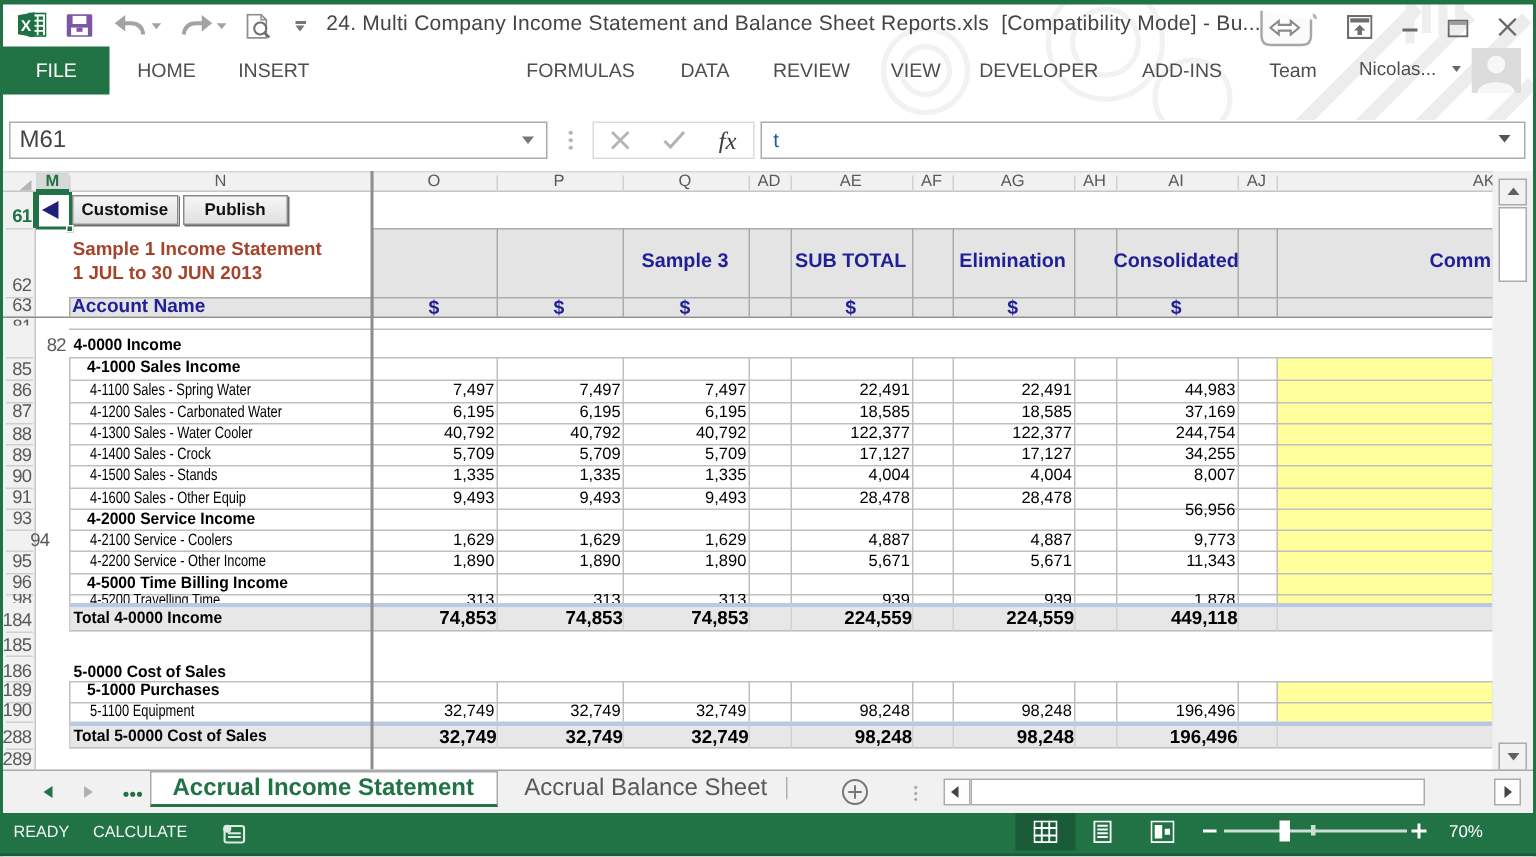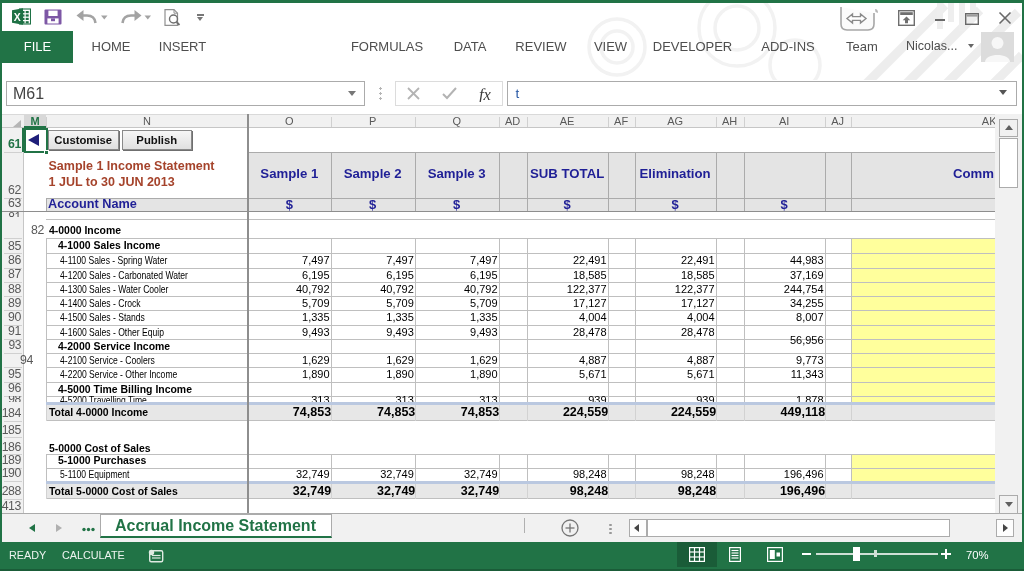--- a/index.html
+++ b/index.html
@@ -60,20 +60,21 @@
 <path d="M68.5 5.5 l6.5 0 l-3.25 4 z" fill="#a3a3a3"></path>
 </svg>
 <svg class="a" style="left:164px;top:8.5px" width="20" height="17" viewBox="0 0 20 17">
 <path d="M1 0.7 H10 L13.5 4.2 V16.3 H1 Z" fill="#fff" stroke="#909090" stroke-width="1.2"></path>
 <path d="M10 0.7 L10 4.2 L13.5 4.2" fill="none" stroke="#909090" stroke-width="1"></path>
 <circle cx="9.5" cy="10" r="4" fill="none" stroke="#6f6f6f" stroke-width="1.4"></circle>
 <line x1="12.5" y1="13" x2="15.5" y2="16" stroke="#6f6f6f" stroke-width="1.8"></line>
 </svg>
 <div class="a" style="left:197px;top:14px;width:7px;height:1.6px;background:#777"></div>
 <div class="a" style="left:197px;top:17px;width:0;height:0;border-left:3.5px solid transparent;border-right:3.5px solid transparent;border-top:4px solid #777"></div>
+<div class="a" style="left:217.5px;top:6.5px;font-size:14px;letter-spacing:0.18px;color:#444;white-space:nowrap">24. Multi Company Income Statement and Balance Sheet Reports.xls&nbsp; [Compatibility Mode] - Bu...</div>
 <svg class="a" style="left:839px;top:7px" width="40" height="25" viewBox="0 0 40 25">
 <path d="M2 0 V17 Q2 23 8 23 H29 Q35 23 35 17 V6" fill="#fbfbfb" stroke="#9d9d9d" stroke-width="1.6" opacity="0.9"></path>
 <path d="M8 11.5 l5.5 -4.5 v2.6 h8 v-2.6 l5.5 4.5 l-5.5 4.5 v-2.6 h-8 v2.6 Z" fill="#fff" stroke="#8a8a8a" stroke-width="1.4"></path>
 <path d="M36 2 q3 0 3 4 l-2.5 -1 Z" fill="#b5b5b5"></path>
 </svg>
 <svg class="a" style="left:898px;top:10px" width="17" height="16" viewBox="0 0 17 16">
 <rect x="0.7" y="0.7" width="15.6" height="14.6" fill="none" stroke="#6e6e6e" stroke-width="1.4"></rect>
 <rect x="2.2" y="2.2" width="12.6" height="2.8" fill="#6e6e6e"></rect>
 <path d="M8.5 6.5 l3.8 3.8 h-2.3 v3 h-3 v-3 H4.7 Z" fill="#6e6e6e"></path>
 </svg>
@@ -228,21 +229,21 @@
 <div class="a" style="left:4px;top:467.5px;width:18px;height:1px;background:#d0d0d0"></div>
 <div class="a" style="left:2px;top:467.5px;width:20px;height:13.1px;overflow:hidden">
       <div style="position:absolute;bottom:0.5px;right:1px;font-size:12.3px;letter-spacing:-0.4px;color:#595959;font-weight:normal">190</div>
     </div>
 <div class="a" style="left:4px;top:480.6px;width:18px;height:1px;background:#d0d0d0"></div>
 <div class="a" style="left:2px;top:483.6px;width:20px;height:15.1px;overflow:hidden">
       <div style="position:absolute;bottom:0.5px;right:1px;font-size:12.3px;letter-spacing:-0.4px;color:#595959;font-weight:normal">288</div>
     </div>
 <div class="a" style="left:4px;top:498.7px;width:18px;height:1px;background:#d0d0d0"></div>
 <div class="a" style="left:2px;top:498.7px;width:20px;height:14.6px;overflow:hidden">
-      <div style="position:absolute;bottom:0.5px;right:1px;font-size:12.3px;letter-spacing:-0.4px;color:#595959;font-weight:normal">413</div>
+      <div style="position:absolute;bottom:0.5px;right:1px;font-size:12.3px;letter-spacing:-0.4px;color:#595959;font-weight:normal">289</div>
     </div>
 <div class="a" style="left:4px;top:513.3px;width:18px;height:1px;background:#d0d0d0"></div>
 <div class="a" style="left:2px;top:212.3px;width:20px;height:4.5px;overflow:hidden">
       <div style="position:absolute;top:0;right:1px;font-size:12px;line-height:11px;letter-spacing:-0.3px;color:#595959">81</div>
     </div>
 <div class="a" style="left:2px;top:395.9px;width:20px;height:6.5px;overflow:hidden">
       <div style="position:absolute;top:-3px;right:1px;font-size:12px;line-height:12px;letter-spacing:-0.3px;color:#595959">98</div>
     </div>
 <div class="a" style="left:22px;top:128px;width:2px;height:23.8px;background:#217346"></div>
 <div class="a" style="left:248px;top:151.8px;width:747px;height:59px;background:#e4e4e4;border-top:1px solid #ababab"></div>
@@ -253,25 +254,24 @@
 <div class="a" style="left:526.6px;top:151.8px;width:1px;height:59px;background:#ababab"></div>
 <div class="a" style="left:607.6px;top:151.8px;width:1px;height:59px;background:#ababab"></div>
 <div class="a" style="left:634.6px;top:151.8px;width:1px;height:59px;background:#ababab"></div>
 <div class="a" style="left:715.6px;top:151.8px;width:1px;height:59px;background:#ababab"></div>
 <div class="a" style="left:743.6px;top:151.8px;width:1px;height:59px;background:#ababab"></div>
 <div class="a" style="left:824.6px;top:151.8px;width:1px;height:59px;background:#ababab"></div>
 <div class="a" style="left:850.6px;top:151.8px;width:1px;height:59px;background:#ababab"></div>
 <div class="a" style="left:995.0px;top:151.8px;width:1px;height:59px;background:#ababab"></div>
 <div class="a" style="left:248px;top:151.8px;width:1px;height:59px;background:#ababab"></div>
 <div class="a" style="left:248px;top:197.8px;width:747px;height:1px;background:#ababab"></div>
-<div class="a" style="left:289.3px;top:151.3px;height:45px;line-height:45px;transform:translateX(-50%);font-size:13.2px;font-weight:bold;color:#1f1f96;white-space:nowrap">Sample 1</div>
-<div class="a" style="left:372.7px;top:151.3px;height:45px;line-height:45px;transform:translateX(-50%);font-size:13.2px;font-weight:bold;color:#1f1f96;white-space:nowrap">Sample 2</div>
 <div class="a" style="left:456.7px;top:151.3px;height:45px;line-height:45px;transform:translateX(-50%);font-size:13.2px;font-weight:bold;color:#1f1f96;white-space:nowrap">Sample 3</div>
 <div class="a" style="left:567.1px;top:151.3px;height:45px;line-height:45px;transform:translateX(-50%);font-size:13.2px;font-weight:bold;color:#1f1f96;white-space:nowrap">SUB TOTAL</div>
 <div class="a" style="left:675.1px;top:151.3px;height:45px;line-height:45px;transform:translateX(-50%);font-size:13.2px;font-weight:bold;color:#1f1f96;white-space:nowrap">Elimination</div>
+<div class="a" style="left:784.1px;top:151.3px;height:45px;line-height:45px;transform:translateX(-50%);font-size:13.2px;font-weight:bold;color:#1f1f96;white-space:nowrap">Consolidated</div>
 <div class="a" style="left:994px;top:151.3px;height:45px;line-height:45px;transform:translateX(-100%);font-size:13.2px;font-weight:bold;color:#1f1f96">Comm</div>
 <div class="a" style="left:289.3px;top:197.8px;height:13px;line-height:13px;transform:translateX(-50%);font-size:13px;font-weight:bold;color:#1f1f96">$</div>
 <div class="a" style="left:372.7px;top:197.8px;height:13px;line-height:13px;transform:translateX(-50%);font-size:13px;font-weight:bold;color:#1f1f96">$</div>
 <div class="a" style="left:456.7px;top:197.8px;height:13px;line-height:13px;transform:translateX(-50%);font-size:13px;font-weight:bold;color:#1f1f96">$</div>
 <div class="a" style="left:567.1px;top:197.8px;height:13px;line-height:13px;transform:translateX(-50%);font-size:13px;font-weight:bold;color:#1f1f96">$</div>
 <div class="a" style="left:675.1px;top:197.8px;height:13px;line-height:13px;transform:translateX(-50%);font-size:13px;font-weight:bold;color:#1f1f96">$</div>
 <div class="a" style="left:784.1px;top:197.8px;height:13px;line-height:13px;transform:translateX(-50%);font-size:13px;font-weight:bold;color:#1f1f96">$</div>
 <div class="a" style="left:48px;top:197.8px;height:13px;line-height:13px;font-size:12.7px;font-weight:bold;color:#1f1f96">Account Name</div>
 <div class="a" style="left:48.5px;top:158px;font-size:12.5px;font-weight:bold;color:#a5432b;line-height:16px;white-space:nowrap">Sample 1 Income Statement<br>1 JUL to 30 JUN 2013</div>
 <div class="a" style="left:47.5px;top:130.4px;width:71.5px;height:19.6px;background:linear-gradient(#f6f6f6,#e0e0e0);border:1px solid #8a8a8a;box-shadow:1px 1px 0 #6f6f6f;font-size:11.3px;font-weight:bold;color:#111;text-align:center;line-height:18px">Customise</div>
@@ -452,20 +452,21 @@
 <div class="a" style="left:28.5px;top:523.5px;width:0;height:0;border-top:4.5px solid transparent;border-bottom:4.5px solid transparent;border-right:6px solid #217346"></div>
 <div class="a" style="left:56px;top:523.5px;width:0;height:0;border-top:4.5px solid transparent;border-bottom:4.5px solid transparent;border-left:6px solid #b0b0b0"></div>
 <svg class="a" style="left:82px;top:527px" width="13" height="5" viewBox="0 0 13 5">
       <g fill="#217346">
         <circle cx="2" cy="2.5" r="1.7"></circle>
         <circle cx="6.5" cy="2.5" r="1.7"></circle>
         <circle cx="11" cy="2.5" r="1.7"></circle>
       </g>
     </svg>
 <div class="a" style="left:99.5px;top:513.5px;width:232px;height:24.5px;background:#fff;border:1px solid #ababab;border-bottom:2.5px solid #217346;text-align:center;font-size:16px;font-weight:bold;color:#217346;line-height:22px">Accrual Income Statement</div>
+<div class="a" style="left:430.5px;top:513.5px;height:24.5px;transform:translateX(-50%);font-size:16px;color:#595959;line-height:24px;white-space:nowrap">Accrual Balance Sheet</div>
 <div class="a" style="left:523.5px;top:518px;width:1px;height:15px;background:#b0b0b0"></div>
 <svg class="a" style="left:561px;top:519px" width="18" height="18" viewBox="0 0 18 18">
 <circle cx="9" cy="9" r="8" fill="none" stroke="#767676" stroke-width="1.3"></circle>
 <line x1="4.5" y1="9" x2="13.5" y2="9" stroke="#767676" stroke-width="1.3"></line>
       <line x1="9" y1="4.5" x2="9" y2="13.5" stroke="#767676" stroke-width="1.3"></line>
 </svg>
 <div class="a" style="left:609px;top:523px;width:2.5px;height:11px;background-image:radial-gradient(circle,#999 40%,transparent 45%);background-size:2.5px 4px"></div>
 <div class="a" style="left:628.5px;top:519px;width:18px;height:17.5px;background:#fdfdfd;border:1px solid #ababab"></div>
 <div class="a" style="left:634px;top:523.5px;width:0;height:0;border-top:4.5px solid transparent;border-bottom:4.5px solid transparent;border-right:5.5px solid #444"></div>
 <div class="a" style="left:646.5px;top:519px;width:303.5px;height:17.5px;background:#fff;border:1px solid #ababab"></div>

